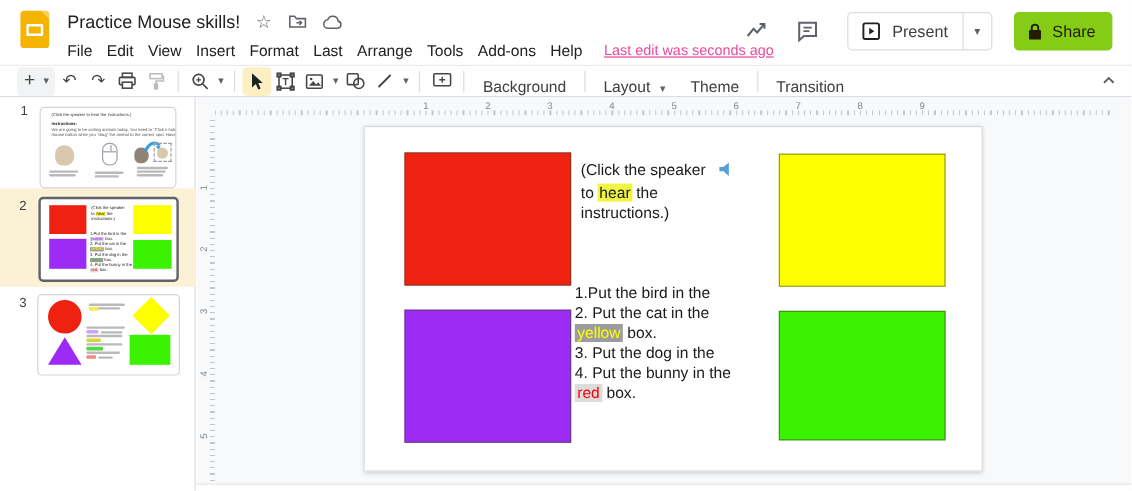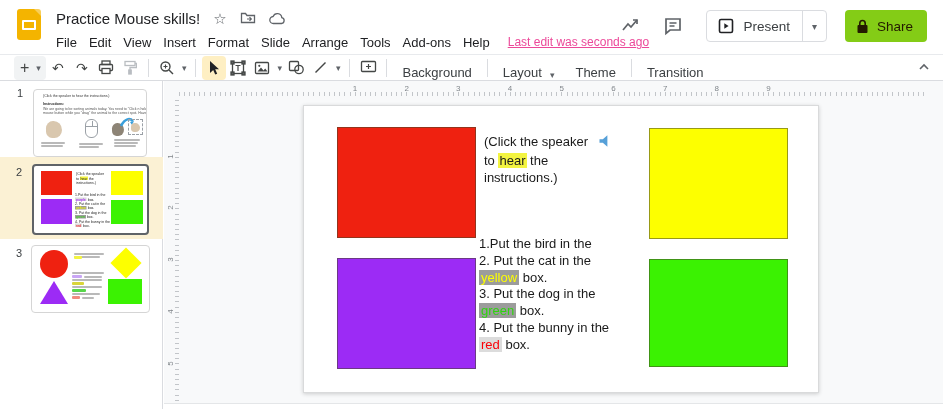--- a/index.html
+++ b/index.html
@@ -110,21 +110,21 @@
             <path d="M4.5 11.5a3.5 3.5 0 0 1-.4-7A4.5 4.5 0 0 1 12.8 5.6 3 3 0 0 1 12.5 11.5z"></path>
           </svg>
         </span>
       </div>
       <div class="menu-row">
         <span class="menu-item">File</span>
         <span class="menu-item">Edit</span>
         <span class="menu-item">View</span>
         <span class="menu-item">Insert</span>
         <span class="menu-item">Format</span>
-        <span class="menu-item">Slide</span>
+        <span class="menu-item">Last</span>
         <span class="menu-item">Arrange</span>
         <span class="menu-item">Tools</span>
         <span class="menu-item">Add-ons</span>
         <span class="menu-item">Help</span>
         <span class="last-edit">Last edit was seconds ago</span>
       </div>
     </div>
 
     <div class="header-right">
       <span class="hr-icon">
@@ -375,21 +375,20 @@
                 </svg></span></div>
           <div><span>to </span><span class="hl-hear">hear</span><span> the</span></div>
           <div><span>instructions.)</span></div>
         </div>
 
         <div class="tasks">
           <div>1.Put the bird in the</div>
           <div>2. Put the cat in the</div>
           <div><span class="w" style="background-color: rgb(156, 156, 156); color: rgb(253, 255, 0);">yellow</span><span> box.</span></div>
           <div>3. Put the dog in the</div>
-          <div><span class="w" style="background-color: rgb(156, 156, 156); color: rgb(47, 212, 15);">green</span><span> box.</span></div>
           <div>4. Put the bunny in the</div>
           <div><span class="w" style="background-color: rgb(220, 220, 220); color: rgb(251, 0, 7);">red</span><span> box.</span></div>
         </div>
       </div>
 
       <div class="bottom-bar"></div>
     </div>
   </div>
 </div>
 

